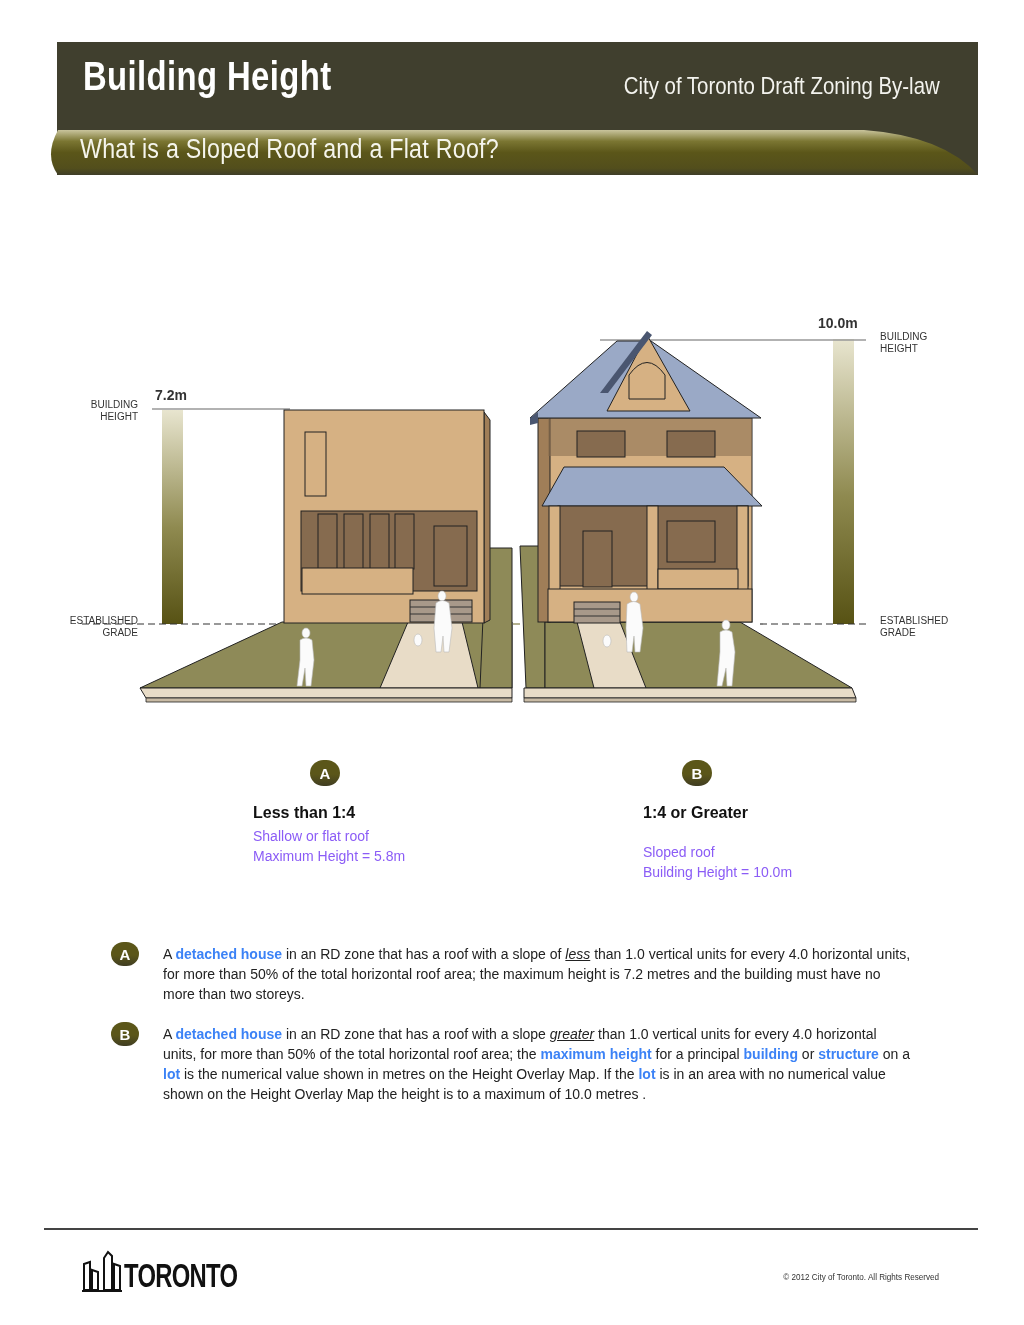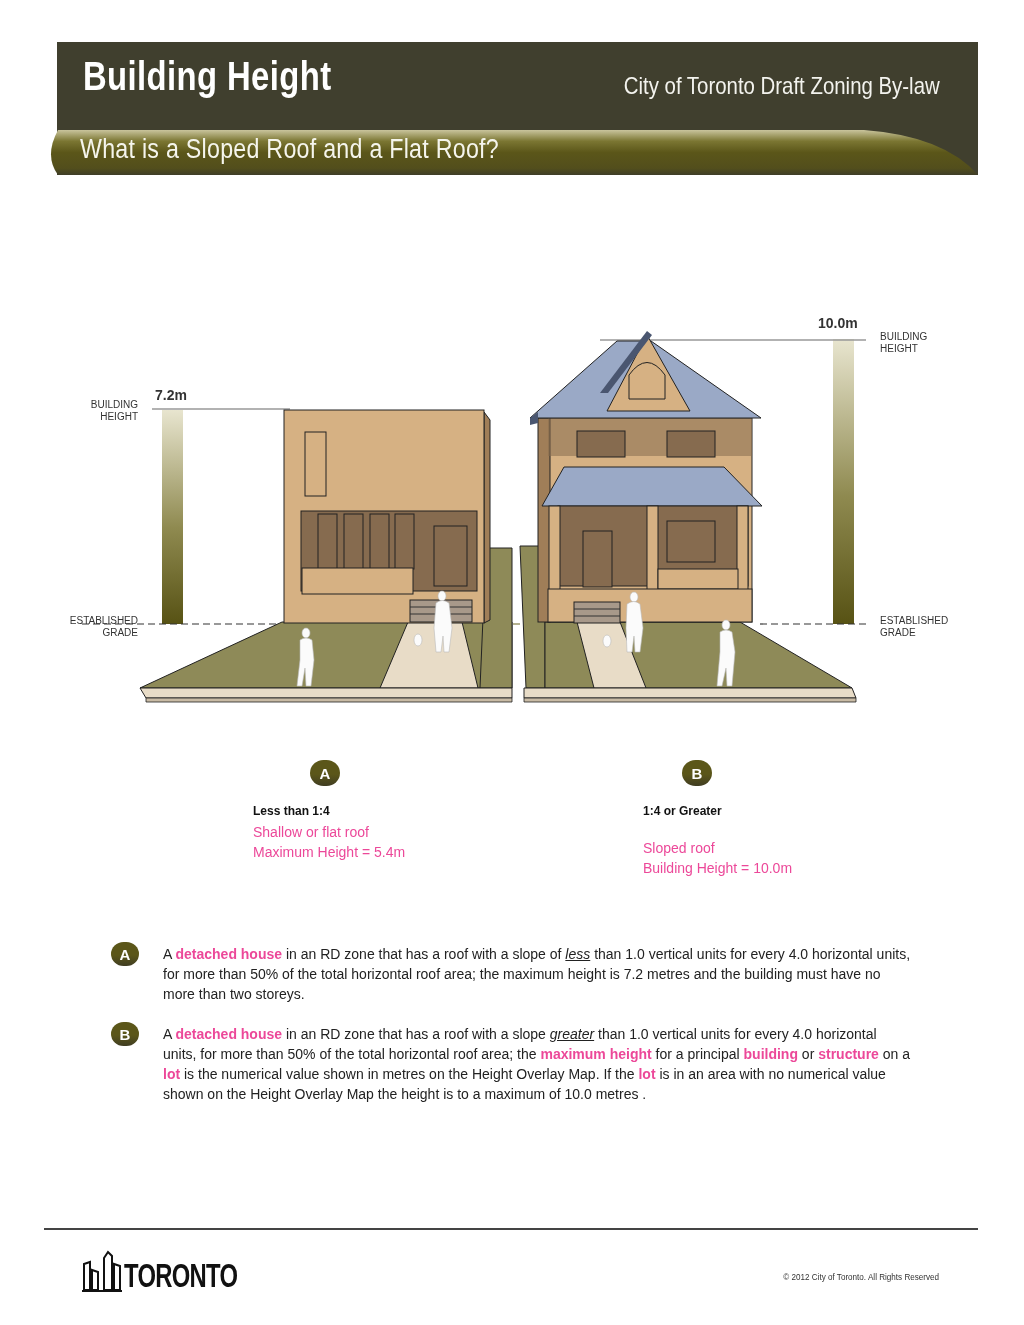--- a/index.html
+++ b/index.html
@@ -8,24 +8,24 @@
   
   .hdr{left:57px;top:42px;width:921px;height:133px;background:#403f2e;}
   .hdr-title{left:83px;top:54px;font-size:40px;color:#fff;font-family:"Liberation Sans",sans-serif;font-weight:bold;transform:scaleX(0.82);transform-origin:left top;letter-spacing:0.5px;}
   .hdr-sub{right:84px;top:72px;font-size:24px;color:#f3f3ee;transform:scaleX(0.85);transform-origin:right top;white-space:nowrap;}
   .band{left:44px;top:126px;width:934px;height:49px;}
   .band-text{left:80px;top:134px;font-size:27px;color:#f5f5ec;transform:scaleX(0.86);transform-origin:left top;white-space:nowrap;letter-spacing:0.3px;}
   
   .diagram{left:60px;top:300px;width:900px;height:410px;}
   
   .badge{width:30px;height:26px;background:linear-gradient(#5b5619 0%,#5b5619 55%,#403d22 100%);color:#fff;font-weight:bold;font-size:15px;display:flex;align-items:center;justify-content:center;border-radius:45%/50%;}
-  .cap-title{font-size:12px;font-weight:bold;color:#111;}
-  .cap-line{font-size:14px;color:#ec4899;line-height:20px;}
+  .cap-title{font-size:16px;font-weight:bold;color:#111;}
+  .cap-line{font-size:14px;color:#8b5cf6;line-height:20px;}
   .para{left:163px;width:750px;font-size:14px;line-height:20px;color:#222;}
-  .para b{color:#ec4899;}
+  .para b{color:#3b82f6;}
   .para u{font-weight:normal;font-style:italic;}
   .rule{left:44px;top:1228px;width:934px;height:2px;background:#444;}
   .logo{left:82px;top:1250px;}
   .copy{right:85px;top:1272px;font-size:9px;color:#333;transform:scaleX(0.9);transform-origin:right top;white-space:nowrap;}
 </style>
 </head>
 <body>
 
 <div class="abs hdr"></div>
 <div class="abs hdr-title">Building Height</div>
@@ -139,21 +139,21 @@
   <text x="880" y="340" font-size="10" fill="#333">BUILDING</text>
   <text x="880" y="352" font-size="10" fill="#333">HEIGHT</text>
   <text x="880" y="624" font-size="10" fill="#333">ESTABLISHED</text>
   <text x="880" y="636" font-size="10" fill="#333">GRADE</text>
 </svg>
 
 <div class="abs badge" style="left:310px;top:760px;">A</div>
 <div class="abs" style="left:253px;top:804px;">
   <div class="cap-title">Less than 1:4</div>
   <div class="cap-line" style="margin-top:4px">Shallow or flat roof</div>
-  <div class="cap-line">Maximum Height = 5.4m</div>
+  <div class="cap-line">Maximum Height = 5.8m</div>
 </div>
 <div class="abs badge" style="left:682px;top:760px;">B</div>
 <div class="abs" style="left:643px;top:804px;">
   <div class="cap-title">1:4 or Greater</div>
   <div class="cap-line" style="margin-top:20px">Sloped roof</div>
   <div class="cap-line">Building Height = 10.0m</div>
 </div>
 
 <div class="abs badge" style="left:111px;top:942px;width:28px;height:24px;">A</div>
 <div class="abs para" style="top:944px;"><span>A </span><b>detached house</b><span> in an RD zone that has a roof with a slope of </span><u>less</u><span> than 1.0 vertical units for every 4.0 horizontal units, for more than 50% of the total horizontal roof area; the maximum height is 7.2 metres and the building must have no more than two storeys.</span></div>

